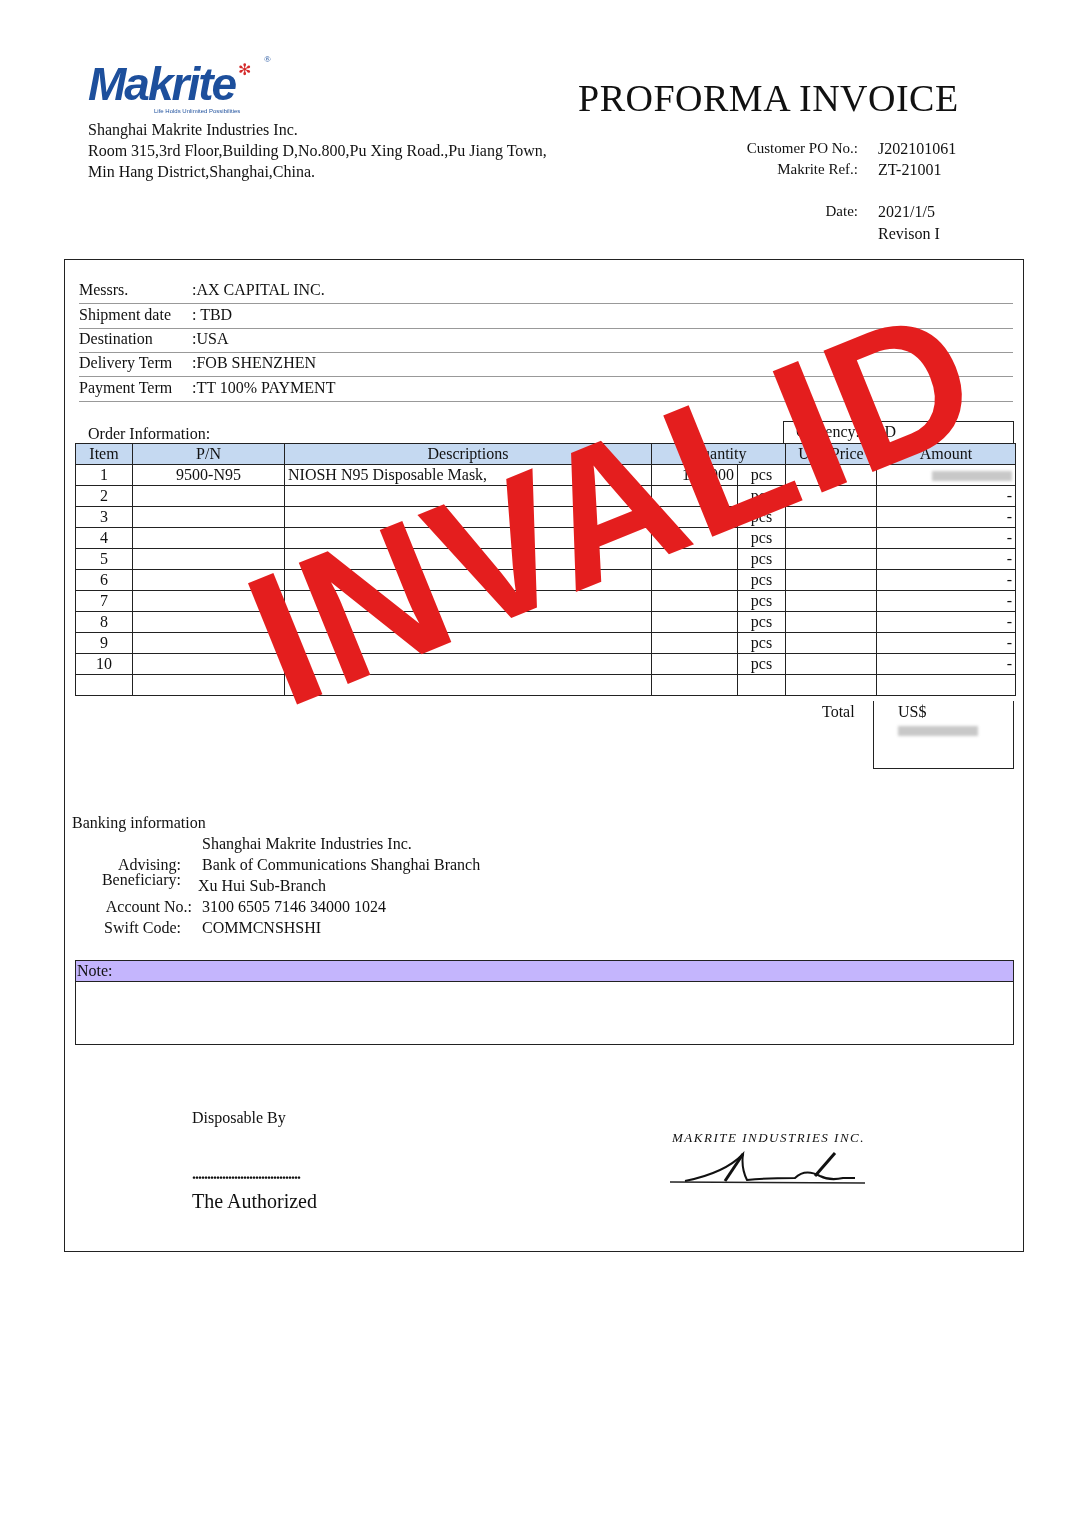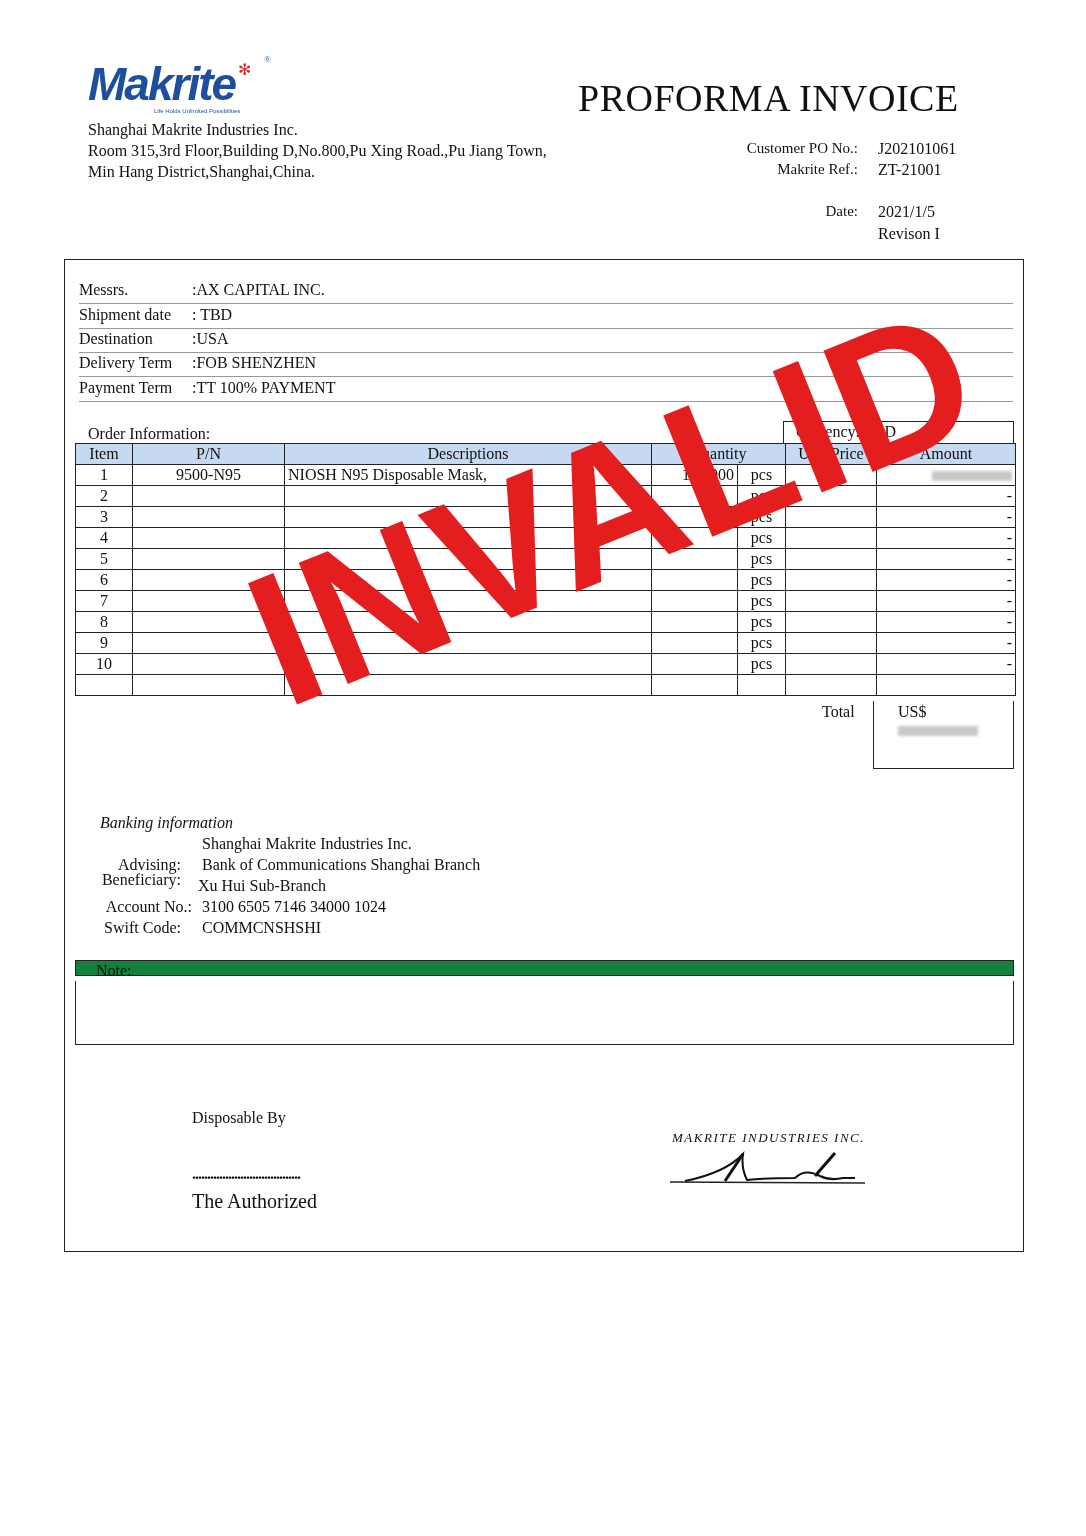--- a/index.html
+++ b/index.html
@@ -19,21 +19,21 @@
   .info-row .val{position:absolute;left:113px;top:2px;}
   table.order{position:absolute;left:75px;top:443px;border-collapse:collapse;font-size:16px;}
   table.order td{border:1.5px solid #222;height:20px;padding:0 3px;line-height:20px;}
   table.order tr.head td{background:#c5d9f1;text-align:center;}
   .ctr{text-align:center;}
   .rt{text-align:right;}
   .blur{display:inline-block;background:#c8c8c8;filter:blur(1.5px);height:10px;vertical-align:middle;}
   .currency{left:783px;top:421px;width:231px;height:22px;border:1.5px solid #222;border-bottom:none;box-sizing:border-box;font-size:16px;padding-left:12px;line-height:20px;}
   .totalbox{left:873px;top:701px;width:141px;height:68px;border:1.5px solid #222;border-top:none;box-sizing:border-box;font-size:16px;padding:2px 24px;}
   .bank{font-size:16px;}
-  .note-head{left:75px;top:960px;width:939px;height:16px;background:#15803d;border:1.5px solid #222;box-sizing:border-box;font-size:16px;padding-left:20px;line-height:19px;}
+  .note-head{left:75px;top:960px;width:939px;height:22px;background:#c4b5fd;border:1.5px solid #222;box-sizing:border-box;font-size:16px;padding-left:1px;line-height:19px;}
   .note-body{left:75px;top:981px;width:939px;height:64px;border:1.5px solid #222;border-top:none;box-sizing:border-box;}
   .stamp{left:225px;top:560px;font-family:"Liberation Sans",sans-serif;font-weight:bold;color:#e41e1e;font-size:190px;transform:rotate(-22deg);transform-origin:left top;letter-spacing:2px;line-height:1;}
 </style>
 </head>
 <body>
 
 <div class="abs logo">
   <span class="logo-text">Makrite</span>
   <span class="logo-star">✻</span>
   <span class="abs" style="left:176px;top:-4px;font-size:9px;color:#1d4f9c;">®</span>
@@ -199,21 +199,21 @@
       </tr>
 </tbody>
   </table>
 
 <div class="abs" style="left:822px;top:703px;font-size:16px;">Total</div>
 <div class="abs totalbox">
   <span>US$</span>
   <span class="blur" style="width:80px;"></span>
 </div>
 
-<div class="abs bank" style="left:100px;top:814px;font-style:italic;">Banking information</div>
+<div class="abs bank" style="left:72px;top:814px;">Banking information</div>
 <div class="abs bank" style="right:905px;top:871px;">Beneficiary:</div>
 <div class="abs bank" style="left:202px;top:835px;">Shanghai Makrite Industries Inc.</div>
 <div class="abs bank" style="right:905px;top:856px;">Advising:</div>
 <div class="abs bank" style="left:202px;top:856px;">Bank of Communications Shanghai Branch</div>
 <div class="abs bank" style="left:198px;top:877px;">Xu Hui Sub-Branch</div>
 <div class="abs bank" style="right:894px;top:898px;">Account No.:</div>
 <div class="abs bank" style="left:202px;top:898px;">3100 6505 7146 34000 1024</div>
 <div class="abs bank" style="right:905px;top:919px;">Swift Code:</div>
 <div class="abs bank" style="left:202px;top:919px;">COMMCNSHSHI</div>
 

